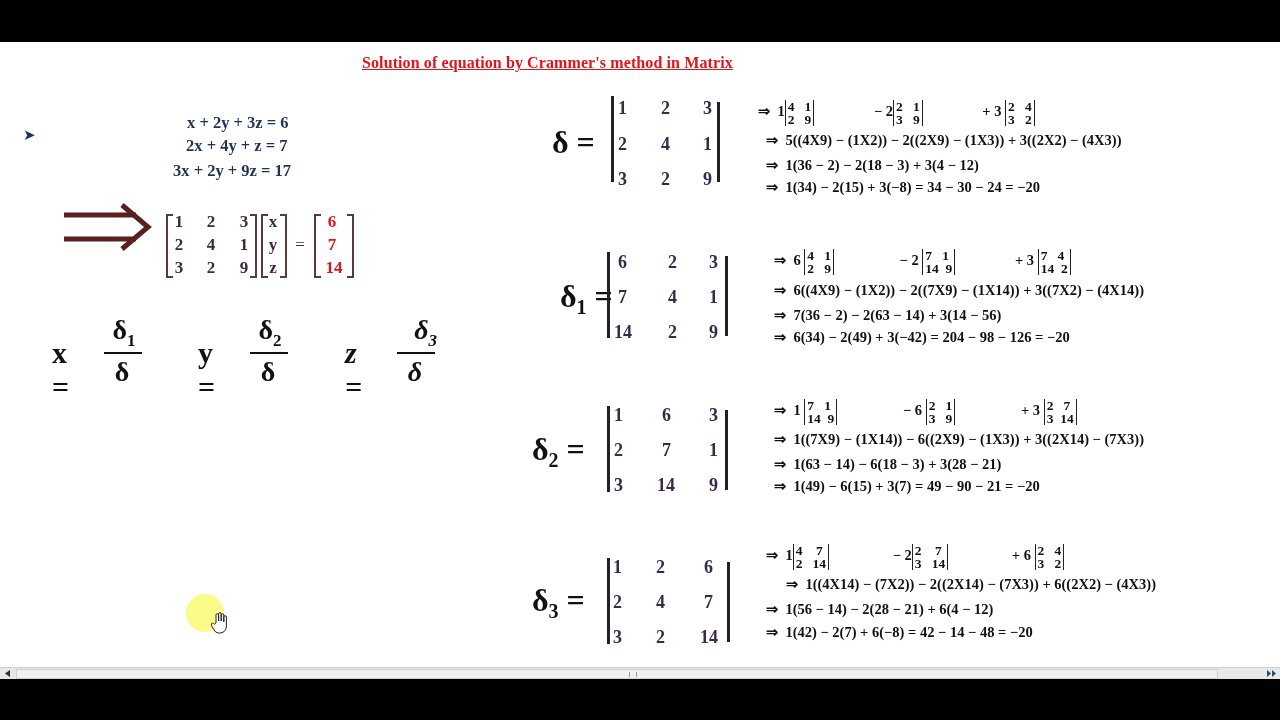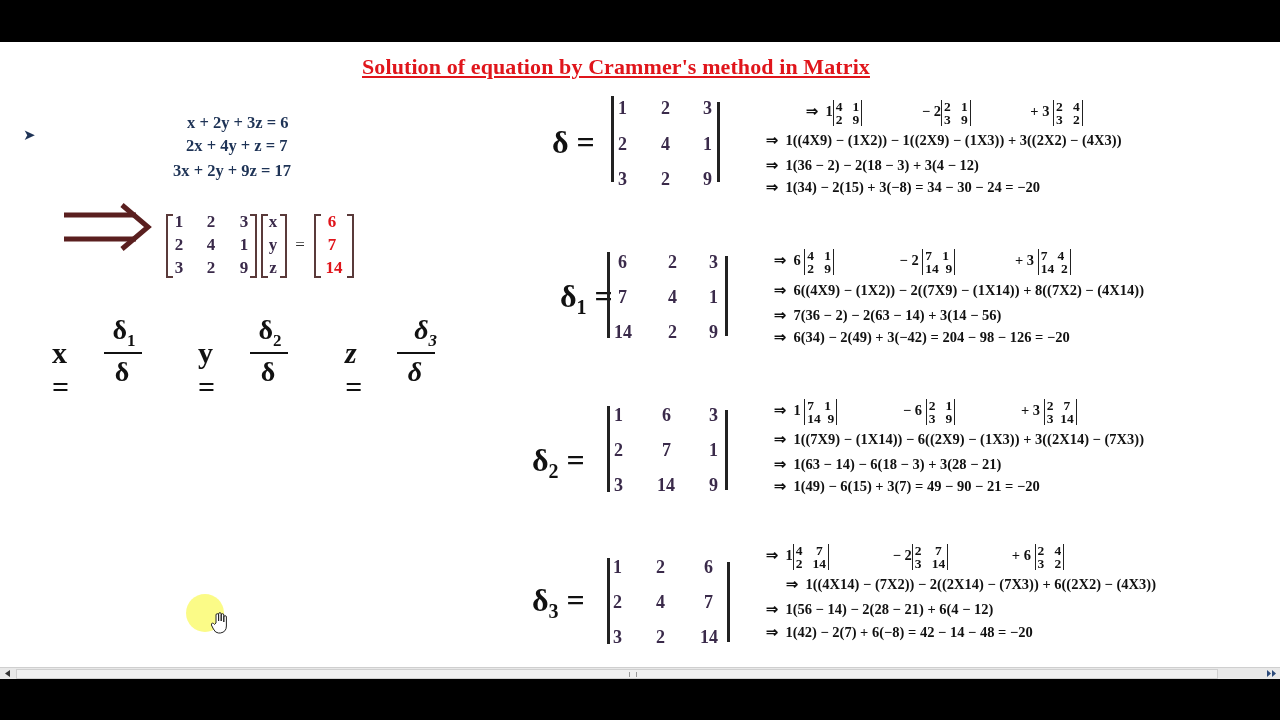--- a/index.html
+++ b/index.html
@@ -1,20 +1,20 @@
 <!DOCTYPE html>
 <html><head>
 <meta charset="utf-8">
 <style>
   html, body { margin:0; padding:0; }
   body { width:1280px; height:720px; background:#000; position:relative; overflow:hidden;
          font-family:"DejaVu Serif", serif; }
   .page { position:absolute; left:0; top:42px; width:1280px; height:625px; background:#fff; overflow:hidden; }
   .title { position:absolute; left:362px; top:12px; color:#e0151b; font-family:"Liberation Serif", serif;
-           font-weight:bold; font-size:22px; text-decoration:underline; white-space:nowrap; letter-spacing:0.1px; }
+           font-weight:bold; font-size:16px; text-decoration:underline; white-space:nowrap; letter-spacing:0.1px; }
   .navy { color:#1e3356; }
   .sub { position:absolute; left:54px; top:45px; font-size:17.5px; font-weight:bold; white-space:nowrap; font-family:"DejaVu Serif", serif; }
   .eq { position:absolute; font-size:16.5px; font-weight:bold; white-space:nowrap; font-family:"Liberation Serif", serif; }
   .bullet { position:absolute; left:23px; top:84px; font-size:15px; color:#1e3356; }
 
   .arrow { position:absolute; left:64px; top:161px; width:88px; height:50px; }
   .mat { position:absolute; font-family:"Liberation Serif", serif; font-weight:bold; font-size:17px; color:#3a2a4a; }
   .brk { position:absolute; border:2px solid #5a3a3a; }
   .brk.l { border-right:none; width:5px; }
   .brk.r { border-left:none; width:5px; }
@@ -117,26 +117,26 @@
     <div class="det-cell" style="left:661px; top:56px;">2</div>
     <div class="det-cell" style="left:703px; top:56px;">3</div>
     <div class="det-cell" style="left:618px; top:92px;">2</div>
     <div class="det-cell" style="left:661px; top:92px;">4</div>
     <div class="det-cell" style="left:703px; top:92px;">1</div>
     <div class="det-cell" style="left:618px; top:127px;">3</div>
     <div class="det-cell" style="left:661px; top:127px;">2</div>
     <div class="det-cell" style="left:703px; top:127px;">9</div>
     <div class="det-bar" style="left:717px; top:60px; height:80px;"></div>
 
-    <div class="step" style="left:806px; top:58px;">
+    <div class="step" style="left:758px; top:58px;">
       <span>⇒</span>&nbsp;&nbsp;<span>1</span><span class="mini"><span>4</span>&nbsp;&nbsp;&nbsp;<span>1</span><br><span>2</span>&nbsp;&nbsp;&nbsp;<span>9</span></span>
       <span style="display:inline-block; width:56px;"></span><span>− 2</span><span class="mini"><span>2</span>&nbsp;&nbsp;&nbsp;<span>1</span><br><span>3</span>&nbsp;&nbsp;&nbsp;<span>9</span></span>
       <span style="display:inline-block; width:56px;"></span><span>+ 3</span>&nbsp;<span class="mini"><span>2</span>&nbsp;&nbsp;&nbsp;<span>4</span><br><span>3</span>&nbsp;&nbsp;&nbsp;<span>2</span></span>
     </div>
-    <div class="step" style="left:766px; top:90px;"><span>⇒</span>&nbsp;&nbsp;<span>1((4X9) − (1X2)) − 1((2X9) − (1X3)) + 3((2X2) − (4X3))</span></div>
+    <div class="step" style="left:766px; top:90px;"><span>⇒</span>&nbsp;&nbsp;<span>5((4X9) − (1X2)) − 2((2X9) − (1X3)) + 3((2X2) − (4X3))</span></div>
     <div class="step" style="left:766px; top:115px;"><span>⇒</span>&nbsp;&nbsp;<span>1(36 − 2) − 2(18 − 3) + 3(4 − 12)</span></div>
     <div class="step" style="left:766px; top:137px;"><span>⇒</span>&nbsp;&nbsp;<span>1(34) − 2(15) + 3(−8) = 34 − 30 − 24 = −20</span></div>
   </div>
 
   <div>
     <div class="det-label" style="left:560px; top:236px;"><span>δ</span><sub>1</sub> <span>=</span></div>
     <div class="det-bar" style="left:607px; top:210px; height:86px;"></div>
     <div class="det-cell red" style="left:618px; top:210px;">6</div>
     <div class="det-cell" style="left:668px; top:210px;">2</div>
     <div class="det-cell" style="left:709px; top:210px;">3</div>
@@ -146,27 +146,27 @@
     <div class="det-cell red" style="left:614px; top:280px;">14</div>
     <div class="det-cell" style="left:668px; top:280px;">2</div>
     <div class="det-cell" style="left:709px; top:280px;">9</div>
     <div class="det-bar" style="left:725px; top:214px; height:80px;"></div>
 
     <div class="step" style="left:774px; top:207px;">
       <span>⇒</span>&nbsp;&nbsp;<span>6</span>&nbsp;<span class="mini"><span>4</span>&nbsp;&nbsp;&nbsp;<span>1</span><br><span>2</span>&nbsp;&nbsp;&nbsp;<span>9</span></span>
       <span style="display:inline-block; width:62px;"></span><span>− 2</span>&nbsp;<span class="mini"><span>7</span>&nbsp;&nbsp;&nbsp;<span>1</span><br><span>14</span>&nbsp;&nbsp;<span>9</span></span>
       <span style="display:inline-block; width:56px;"></span><span>+ 3</span>&nbsp;<span class="mini"><span>7</span>&nbsp;&nbsp;&nbsp;<span>4</span><br><span>14</span>&nbsp;&nbsp;<span>2</span></span>
     </div>
-    <div class="step" style="left:774px; top:240px;"><span>⇒</span>&nbsp;&nbsp;<span>6((4X9) − (1X2)) − 2((7X9) − (1X14)) + 8((7X2) − (4X14))</span></div>
+    <div class="step" style="left:774px; top:240px;"><span>⇒</span>&nbsp;&nbsp;<span>6((4X9) − (1X2)) − 2((7X9) − (1X14)) + 3((7X2) − (4X14))</span></div>
     <div class="step" style="left:774px; top:265px;"><span>⇒</span>&nbsp;&nbsp;<span>7(36 − 2) − 2(63 − 14) + 3(14 − 56)</span></div>
     <div class="step" style="left:774px; top:287px;text-align:right;"><span>⇒</span>&nbsp;&nbsp;<span>6(34) − 2(49) + 3(−42) = 204 − 98 − 126 = −20</span></div>
   </div>
 
   <div>
-    <div class="det-label" style="left:532px; top:389px;margin-top:11px;"><span>δ</span><sub>2</sub> <span>=</span></div>
+    <div class="det-label" style="left:532px; top:389px;"><span>δ</span><sub>2</sub> <span>=</span></div>
     <div class="det-bar" style="left:607px; top:364px; height:86px;"></div>
     <div class="det-cell" style="left:614px; top:363px;">1</div>
     <div class="det-cell red" style="left:662px; top:363px;">6</div>
     <div class="det-cell" style="left:709px; top:363px;">3</div>
     <div class="det-cell" style="left:614px; top:398px;">2</div>
     <div class="det-cell red" style="left:662px; top:398px;">7</div>
     <div class="det-cell" style="left:709px; top:398px;">1</div>
     <div class="det-cell" style="left:614px; top:433px;">3</div>
     <div class="det-cell red" style="left:657px; top:433px;">14</div>
     <div class="det-cell" style="left:709px; top:433px;">9</div>

